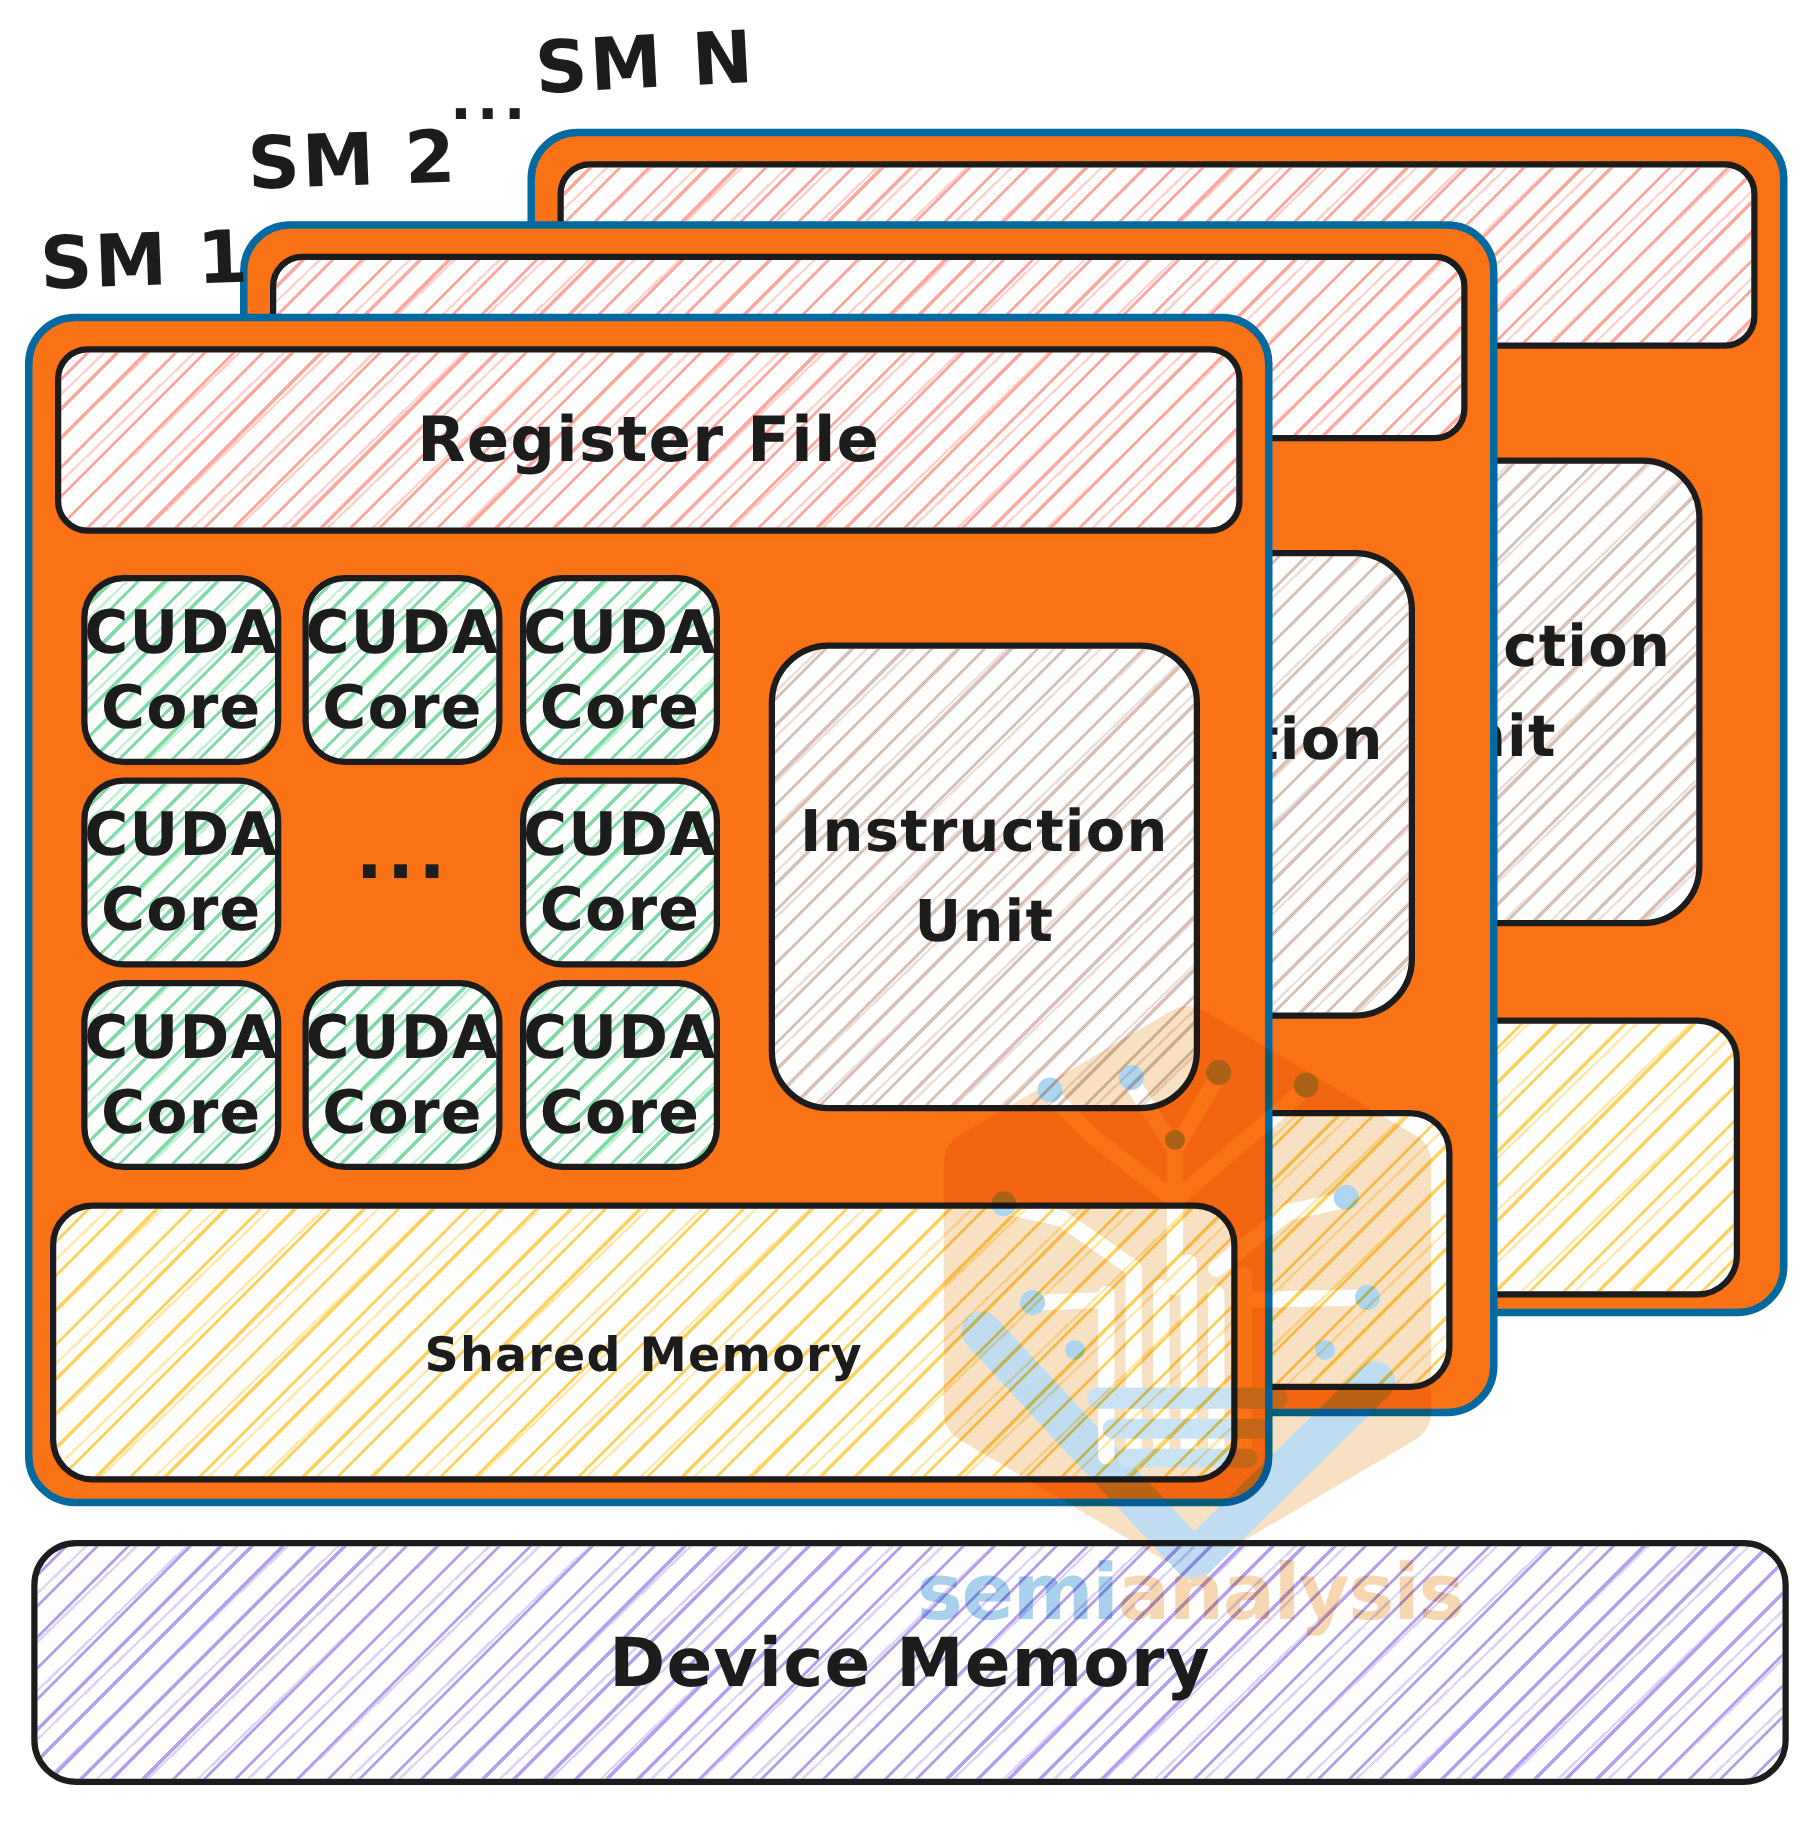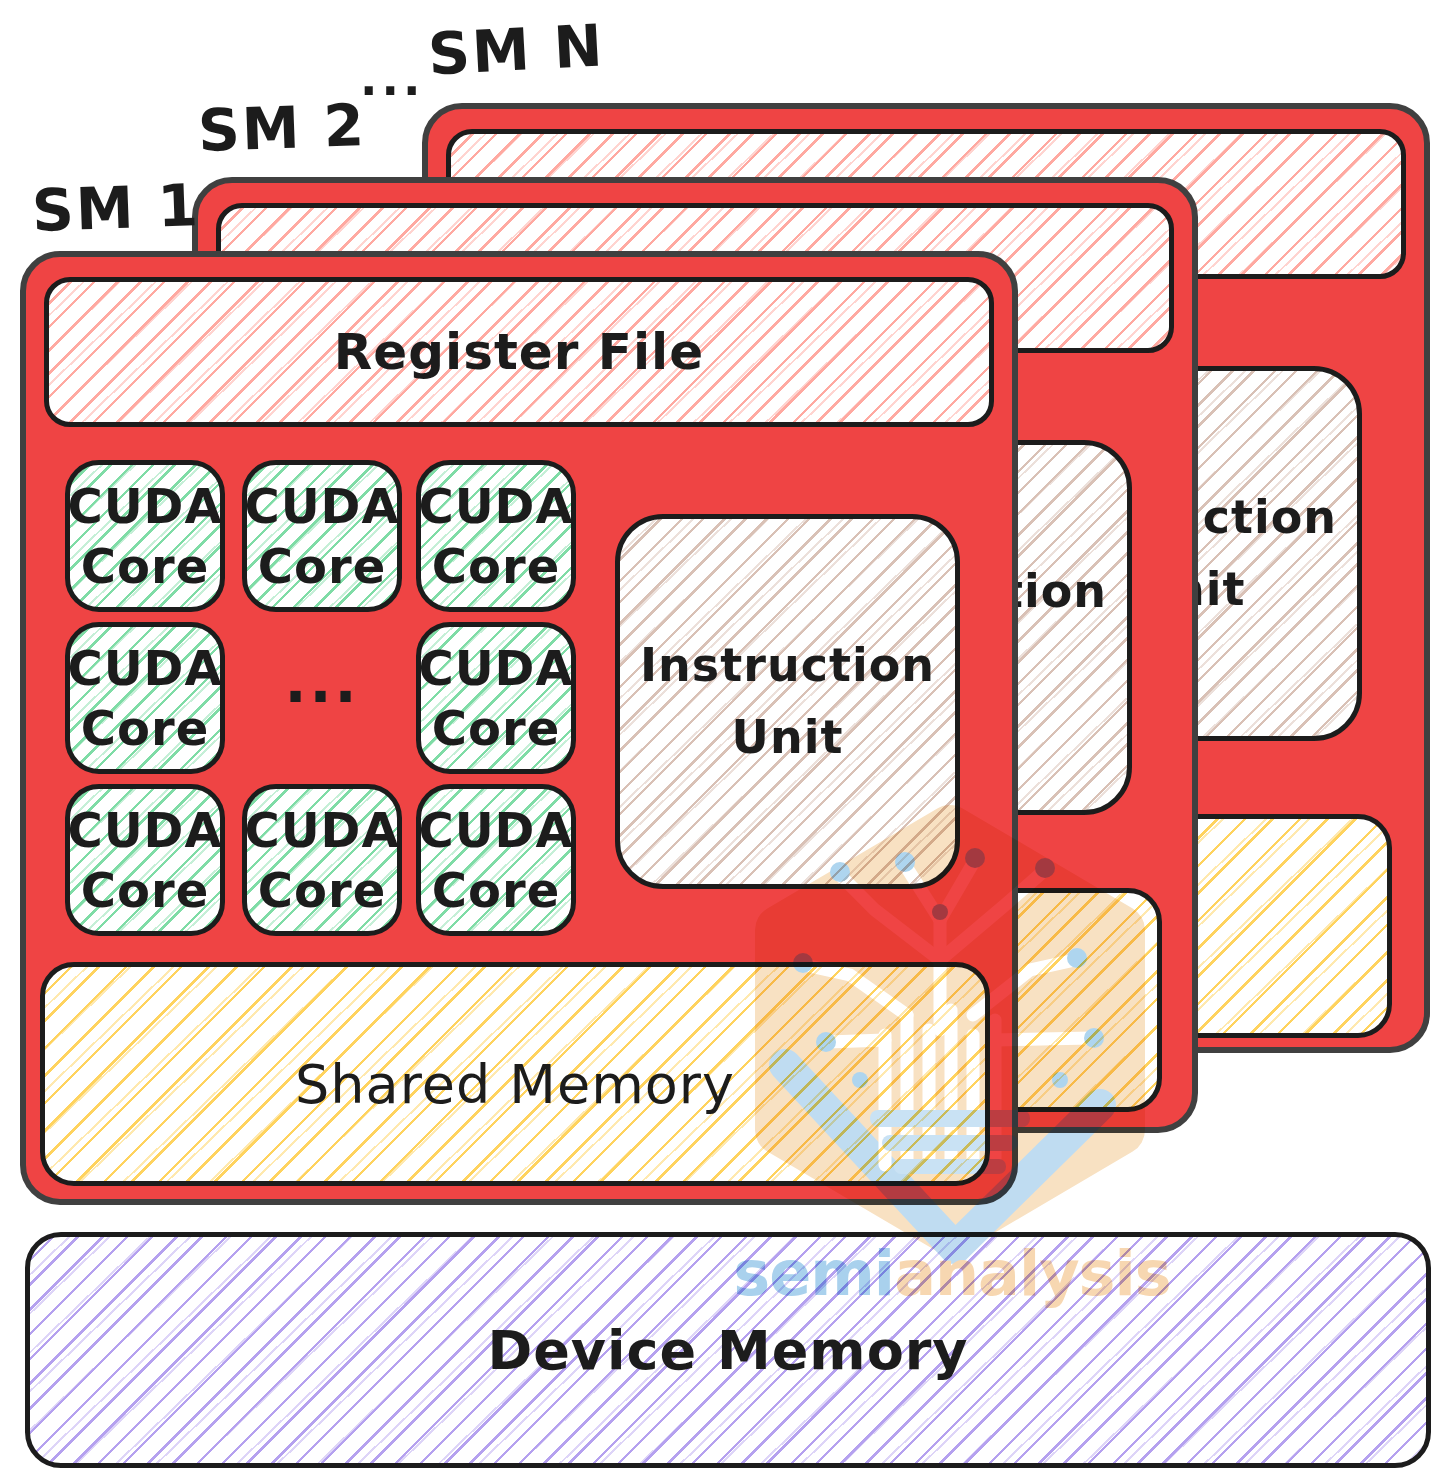--- a/index.html
+++ b/index.html
@@ -2,21 +2,21 @@
 <html><head>
 <meta charset="utf-8">
 <style>
   html,body{margin:0;padding:0;background:#ffffff;}
   #canvas{
     position:relative;width:1456px;height:1478px;overflow:hidden;background:#ffffff;
     font-family:"DejaVu Sans",sans-serif;color:#1c1c1c;
   }
   
   .sm-panel{
-    position:absolute;background:#ef4444;border:6px solid #404040;border-radius:40px;
+    position:absolute;background:#f97316;border:6px solid #0369a1;border-radius:40px;
     box-sizing:border-box;
   }
   #sm-n{left:422px;top:103px;width:1008px;height:950px;z-index:1;}
   #sm-2{left:192px;top:177px;width:1006px;height:956px;z-index:2;}
   #sm-1{left:20px;top:251px;width:998px;height:954px;z-index:3;}
 
   .box{
     position:absolute;box-sizing:border-box;border:5px solid #1c1c1c;background-color:#ffffff;
     display:flex;flex-direction:column;align-items:center;justify-content:center;
     text-align:center;letter-spacing:1px;
@@ -27,25 +27,25 @@
   .c1{left:39px}.c2{left:216px}.c3{left:390px}
   .r1{top:203px}.r2{top:365px}.r3{top:527px}
   .core-line{font-size:48px;font-weight:600;line-height:1.25;}
   .core-dots{
     position:absolute;width:160px;height:152px;display:flex;align-items:center;justify-content:center;
     font-size:58px;font-weight:700;letter-spacing:3px;transform:translateY(-16px);
   }
   .iu{left:589px;top:257px;width:345px;height:375px;border-radius:48px;}
   .iu-line{font-size:46px;font-weight:600;line-height:1.55;}
   .shm{left:14px;top:705px;width:950px;height:224px;border-radius:34px;}
-  .shm-label{font-size:54px;font-weight:400;margin-top:20px;}
+  .shm-label{font-size:38px;font-weight:700;margin-top:20px;}
 
   
   #device-memory{
-    position:absolute;left:25px;top:1232px;width:1406px;height:236px;border-radius:36px;z-index:0;
+    position:absolute;left:25px;top:1232px;width:1406px;height:196px;border-radius:36px;z-index:0;
   }
   .dm-label{font-size:54px;font-weight:600;}
 
   
   .hatch-pink{background-image:
     repeating-linear-gradient(135deg,transparent 0,transparent 14px,#ffa9a1 14px,#ffa9a1 16.5px),
     repeating-linear-gradient(136deg,transparent 0,transparent 23px,rgba(255,169,161,.5) 23px,rgba(255,169,161,.5) 25px);}
   .hatch-green{background-image:
     repeating-linear-gradient(135deg,transparent 0,transparent 12.5px,#7fdca6 12.5px,#7fdca6 15px),
     repeating-linear-gradient(136deg,transparent 0,transparent 21px,rgba(127,220,166,.45) 21px,rgba(127,220,166,.45) 23px);}

